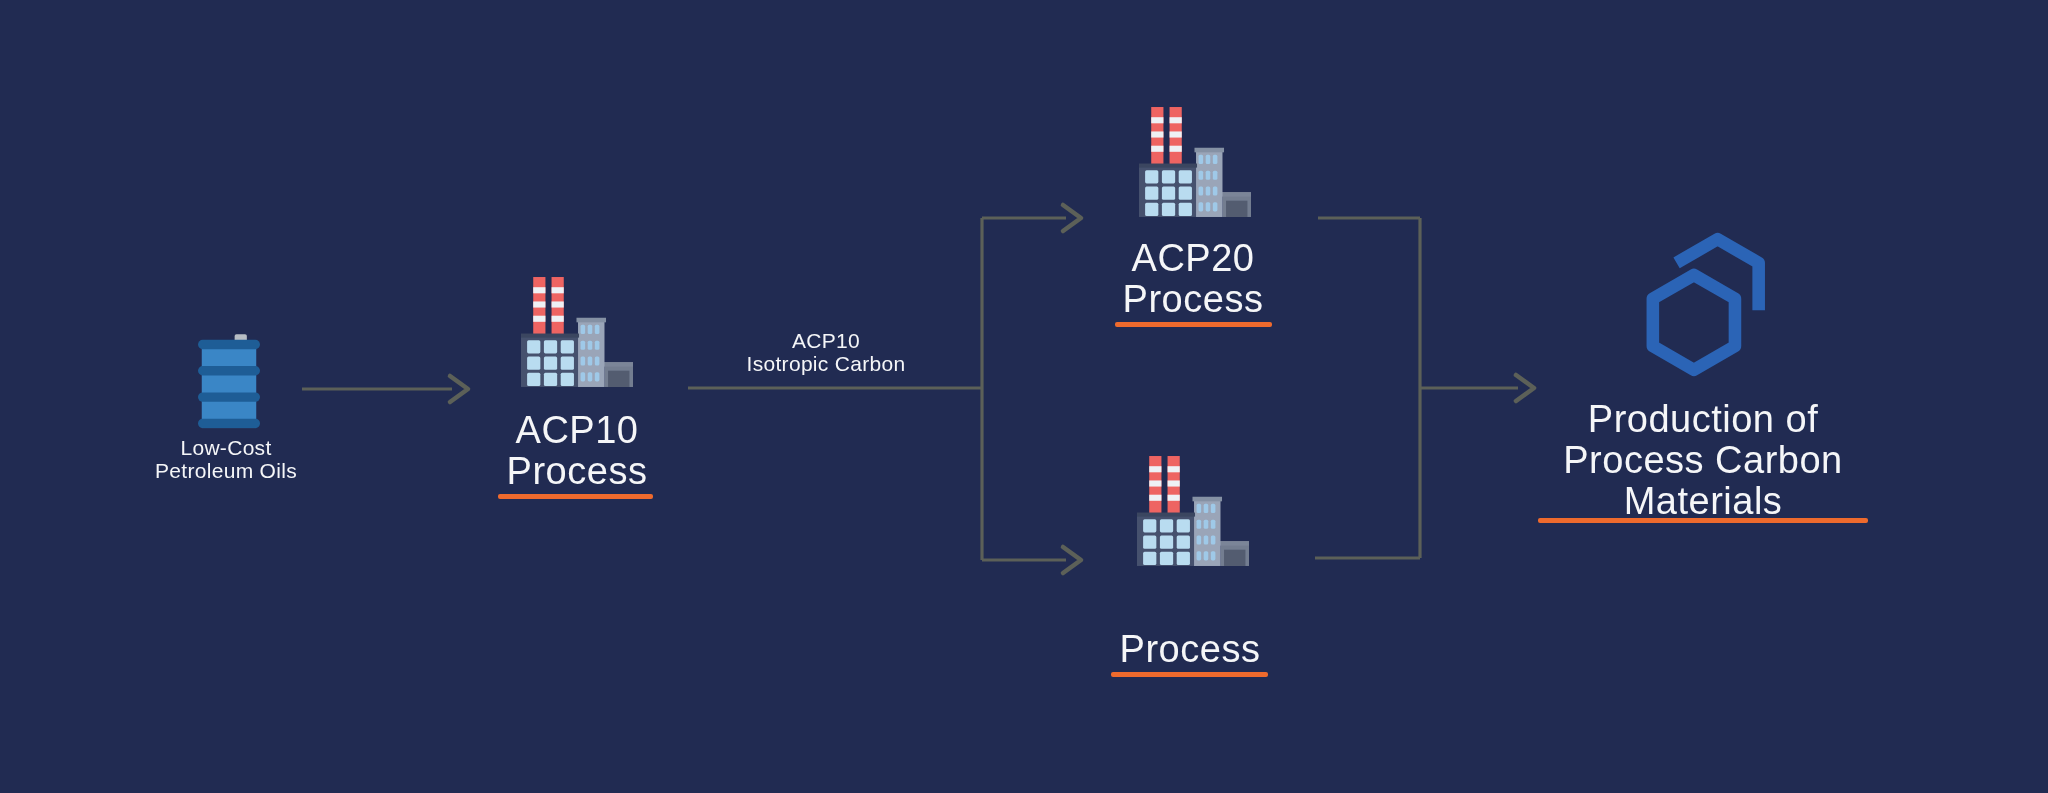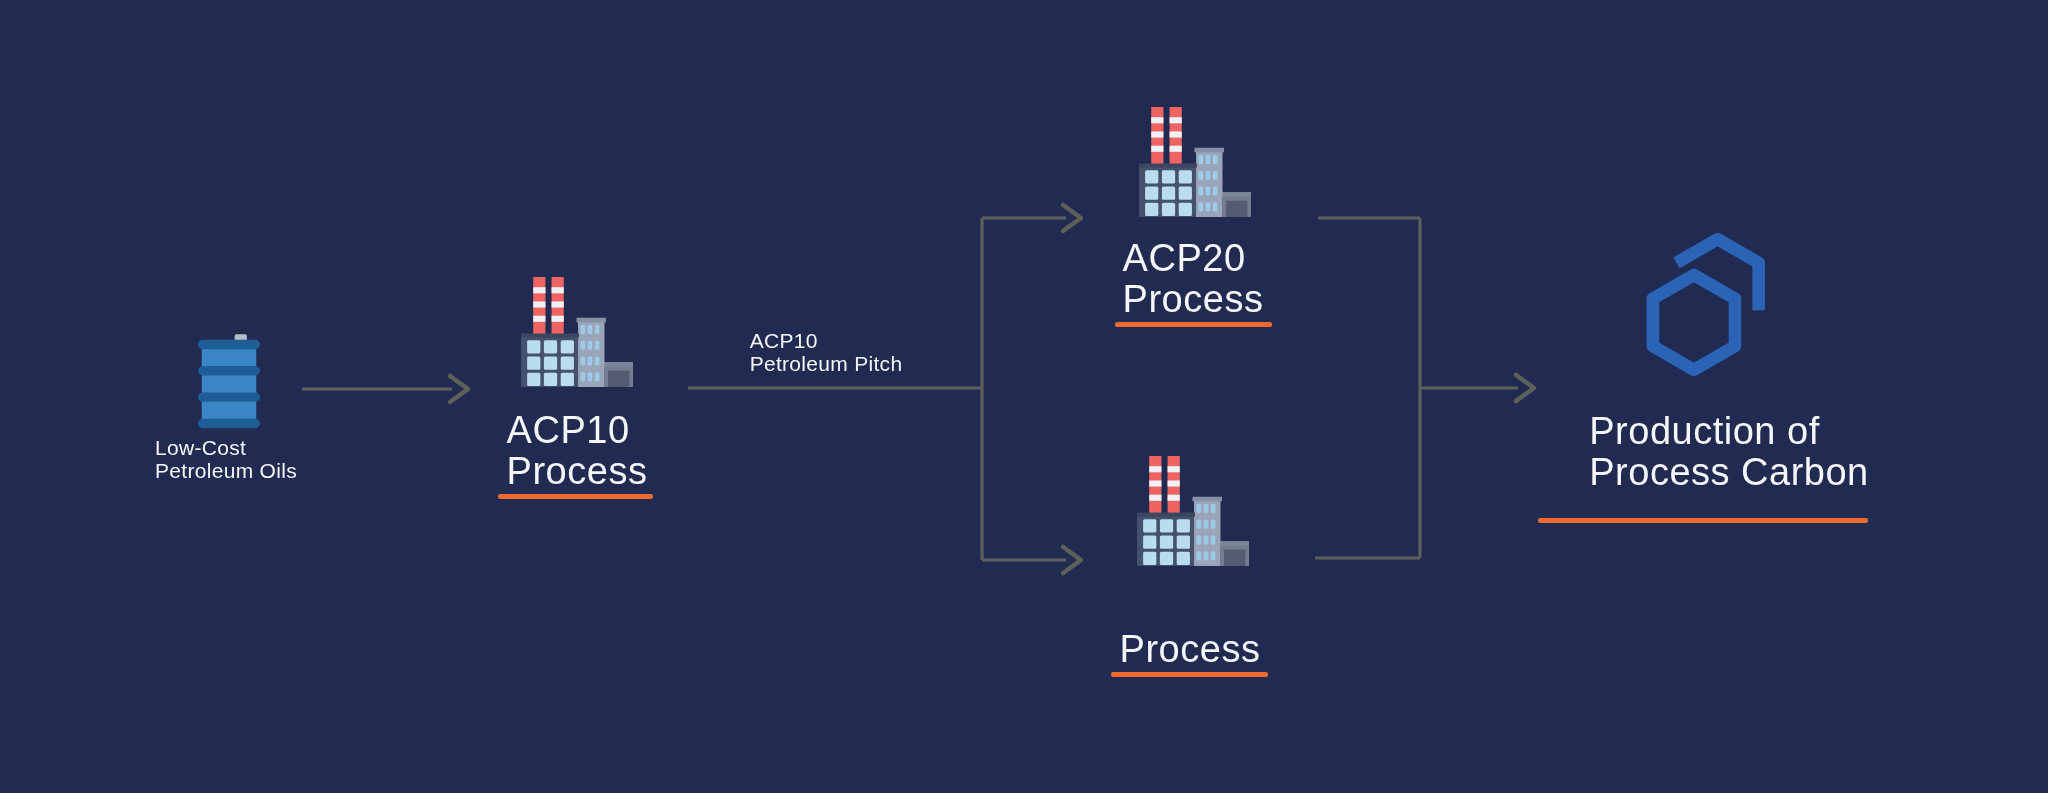--- a/index.html
+++ b/index.html
@@ -19,20 +19,21 @@
     position: absolute;
     left: 0; top: 0;
     width: 2048px;
     height: 793px;
   }
   .icon-wrap { position: absolute; }
   .icon-wrap svg { display: block; width: 100%; height: 100%; }
   .node-label {
     position: absolute;
     transform: translateX(-50%);
+    text-align: center;
     color: #f5f6f8;
     white-space: nowrap;
   }
   .label-lg { font-size: 38px; line-height: 41px; letter-spacing: 0.5px; font-weight: 400; }
   .label-sm { font-size: 21px; line-height: 23px; letter-spacing: 0.3px; font-weight: 400; }
   .underline-bar {
     position: absolute;
     height: 5px;
     background: #ee6a2d;
     border-radius: 2px;
@@ -129,21 +130,21 @@
     </svg>
   </div>
   <div class="node-label label-lg" style="left:577px; top:410px;">
     <span>ACP10</span><br>
     <span>Process</span>
   </div>
   <div class="underline-bar" style="left:498px; top:494px; width:155px;"></div>
 
   <div class="node-label label-sm" style="left:826px; top:329px;">
     <span>ACP10</span><br>
-    <span>Petroleum Pitch</span>
+    <span>Isotropic Carbon</span>
   </div>
 
   <div class="icon-wrap" style="left:1139px; top:107px; width:112px; height:110px;">
     <svg viewBox="0 0 110 108" xmlns="http://www.w3.org/2000/svg">
       <g>
         <rect x="12" y="0" width="12" height="60" fill="#ee6462"></rect>
         <rect x="12" y="10" width="12" height="6" fill="#eef1f5"></rect>
         <rect x="12" y="24" width="12" height="6" fill="#eef1f5"></rect>
         <rect x="12" y="38" width="12" height="6" fill="#eef1f5"></rect>
         <rect x="30" y="0" width="12" height="60" fill="#ee6462"></rect>
@@ -242,19 +243,20 @@
     <span>Process</span>
   </div>
   <div class="underline-bar" style="left:1111px; top:672px; width:157px;"></div>
 
   <div class="icon-wrap" style="left:1645px; top:230px; width:122px; height:148px;">
     <svg viewBox="-3 -3 126 152" xmlns="http://www.w3.org/2000/svg">
       <path d="M 29.6 30.5 L 72 6 L 114.4 30.5 L 114.4 79.5" fill="none" stroke="#2b64b6" stroke-width="13" stroke-linejoin="round"></path>
       <polygon points="47.5,43 89.9,67.5 89.9,116.5 47.5,141 5.1,116.5 5.1,67.5" fill="none" stroke="#2b64b6" stroke-width="13" stroke-linejoin="round"></polygon>
     </svg>
   </div>
-  <div class="node-label label-lg" style="left:1703px; top:411px;margin-left:26px;">
+  <div class="node-label label-lg" style="left:1703px; top:399px;">
     <span>Production of</span><br>
     <span>Process Carbon</span><br>
+    <span>Materials</span>
   </div>
   <div class="underline-bar" style="left:1538px; top:518px; width:330px;"></div>
 
 </div>
 
 </body></html>

